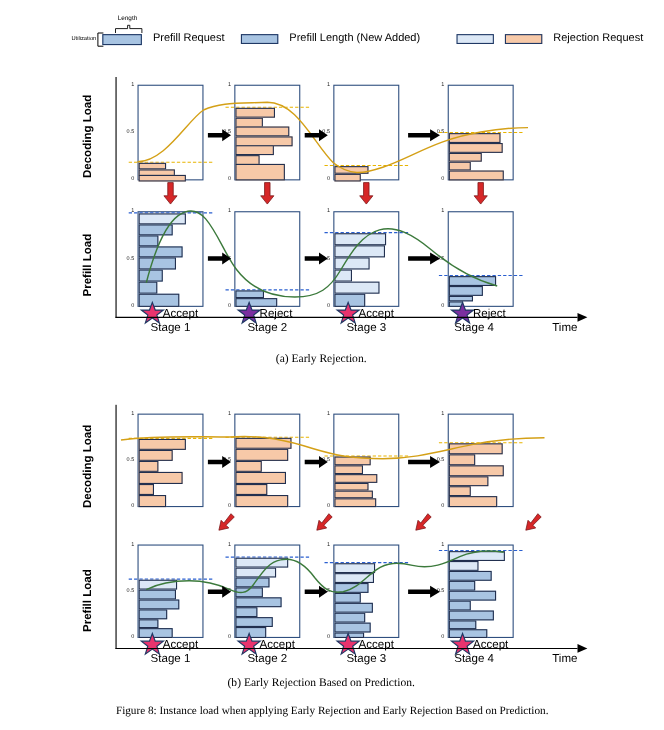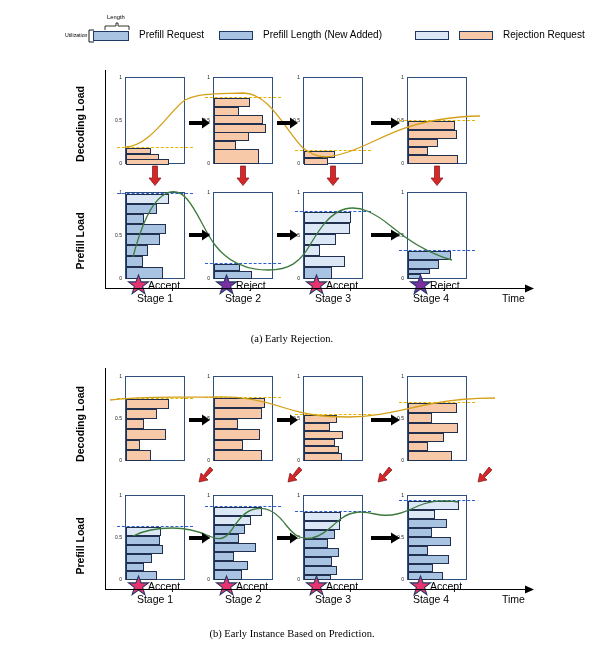--- a/index.html
+++ b/index.html
@@ -38,21 +38,21 @@
   
   .stagelab{position:absolute;font-size:10.5px;text-align:center;white-space:nowrap;}
   .timelab{position:absolute;font-size:10.5px;white-space:nowrap;}
   .vaxis{position:absolute;width:1px;background:#000;}
 
   
   .starwrap{position:absolute;}
   .verdict{position:absolute;font-size:10.5px;white-space:nowrap;}
 
   .subcap{position:absolute;width:584px;text-align:center;font-size:10.5px;
-    font-family:"Liberation Serif", serif;margin-top:12px;}
+    font-family:"Liberation Serif", serif;}
   .figcap{position:absolute;left:26px;top:641px;width:552px;text-align:center;
     font-size:10.2px;font-family:"Liberation Serif", serif;line-height:1.25;}
   svg{display:block;overflow:visible;}
 </style>
 </head>
 <body>
 
 <div class="fig">
 
   <div class="legend">
@@ -464,16 +464,17 @@
     <svg style="position:absolute;left:105px;top:584px;" width="430" height="12" viewBox="0 0 430 12">
       <path d="M0,5.5 L420,5.5" stroke="#000" stroke-width="1"></path>
       <path d="M420,1.5 L429,5.5 L420,9.5 Z" fill="#000"></path>
     </svg>
     <div class="stagelab" style="left:125px;top:593px;width:60px;">Stage 1</div>
     <div class="stagelab" style="left:213px;top:593px;width:60px;">Stage 2</div>
     <div class="stagelab" style="left:303px;top:593px;width:60px;">Stage 3</div>
     <div class="stagelab" style="left:401px;top:593px;width:60px;">Stage 4</div>
     <div class="timelab" style="left:502px;top:593px;">Time</div>
 
-    <div class="subcap" style="left:0;top:616px;">(b) Early Instance Based on Prediction.</div>
+    <div class="subcap" style="left:0;top:616px;">(b) Early Rejection Based on Prediction.</div>
   </div>
 
+  <div class="figcap">Figure 8: Instance load when applying Early Rejection and Early Rejection Based on Prediction.</div>
 </div>
 
 </body></html>

